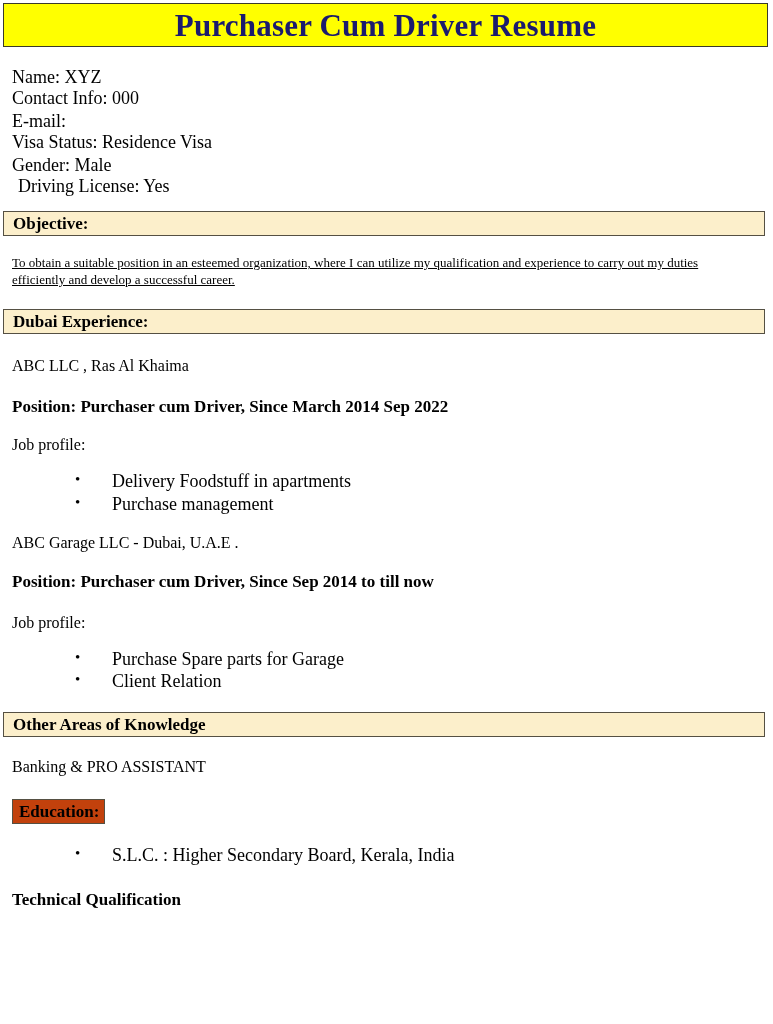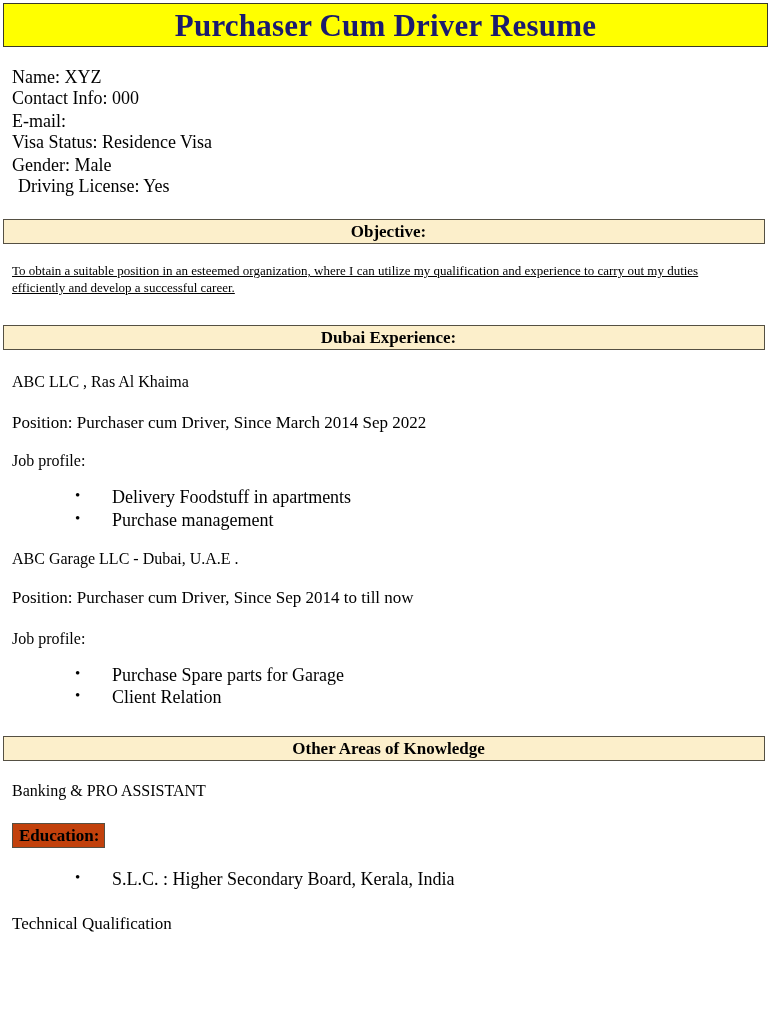--- a/index.html
+++ b/index.html
@@ -56,28 +56,27 @@
   .contact-right {
     font-size: 18px;
     line-height: 1.15;
   }
   .contact-right.indented {
     padding-left: 6px;
   }
 
   
   .section-bar {
-    margin: 8px 8px 0 3px;
+    margin: 0 8px 0 3px;
     background: #fcefcb;
     border: 1px solid #555043;
     height: 25px;
     display: flex;
     align-items: center;
     box-sizing: border-box;
-    justify-content: center;
   }
   .section-bar .section-label {
     font-size: 17px;
     font-weight: bold;
     padding-left: 9px;
     line-height: 1;
   }
 
   
   .inline-box {
@@ -102,21 +101,21 @@
     line-height: 1.33;
     padding: 0 28px 0 12px;
     text-decoration: underline;
   }
   .line {
     font-size: 16px;
     line-height: 1.2;
     padding-left: 12px;
   }
   .line.bold {
-    font-weight: normal;
+    font-weight: bold;
     font-size: 17px;
   }
 
   
   .bullets {
     margin: 0;
     padding: 0;
     list-style: none;
   }
   .bullets li {

